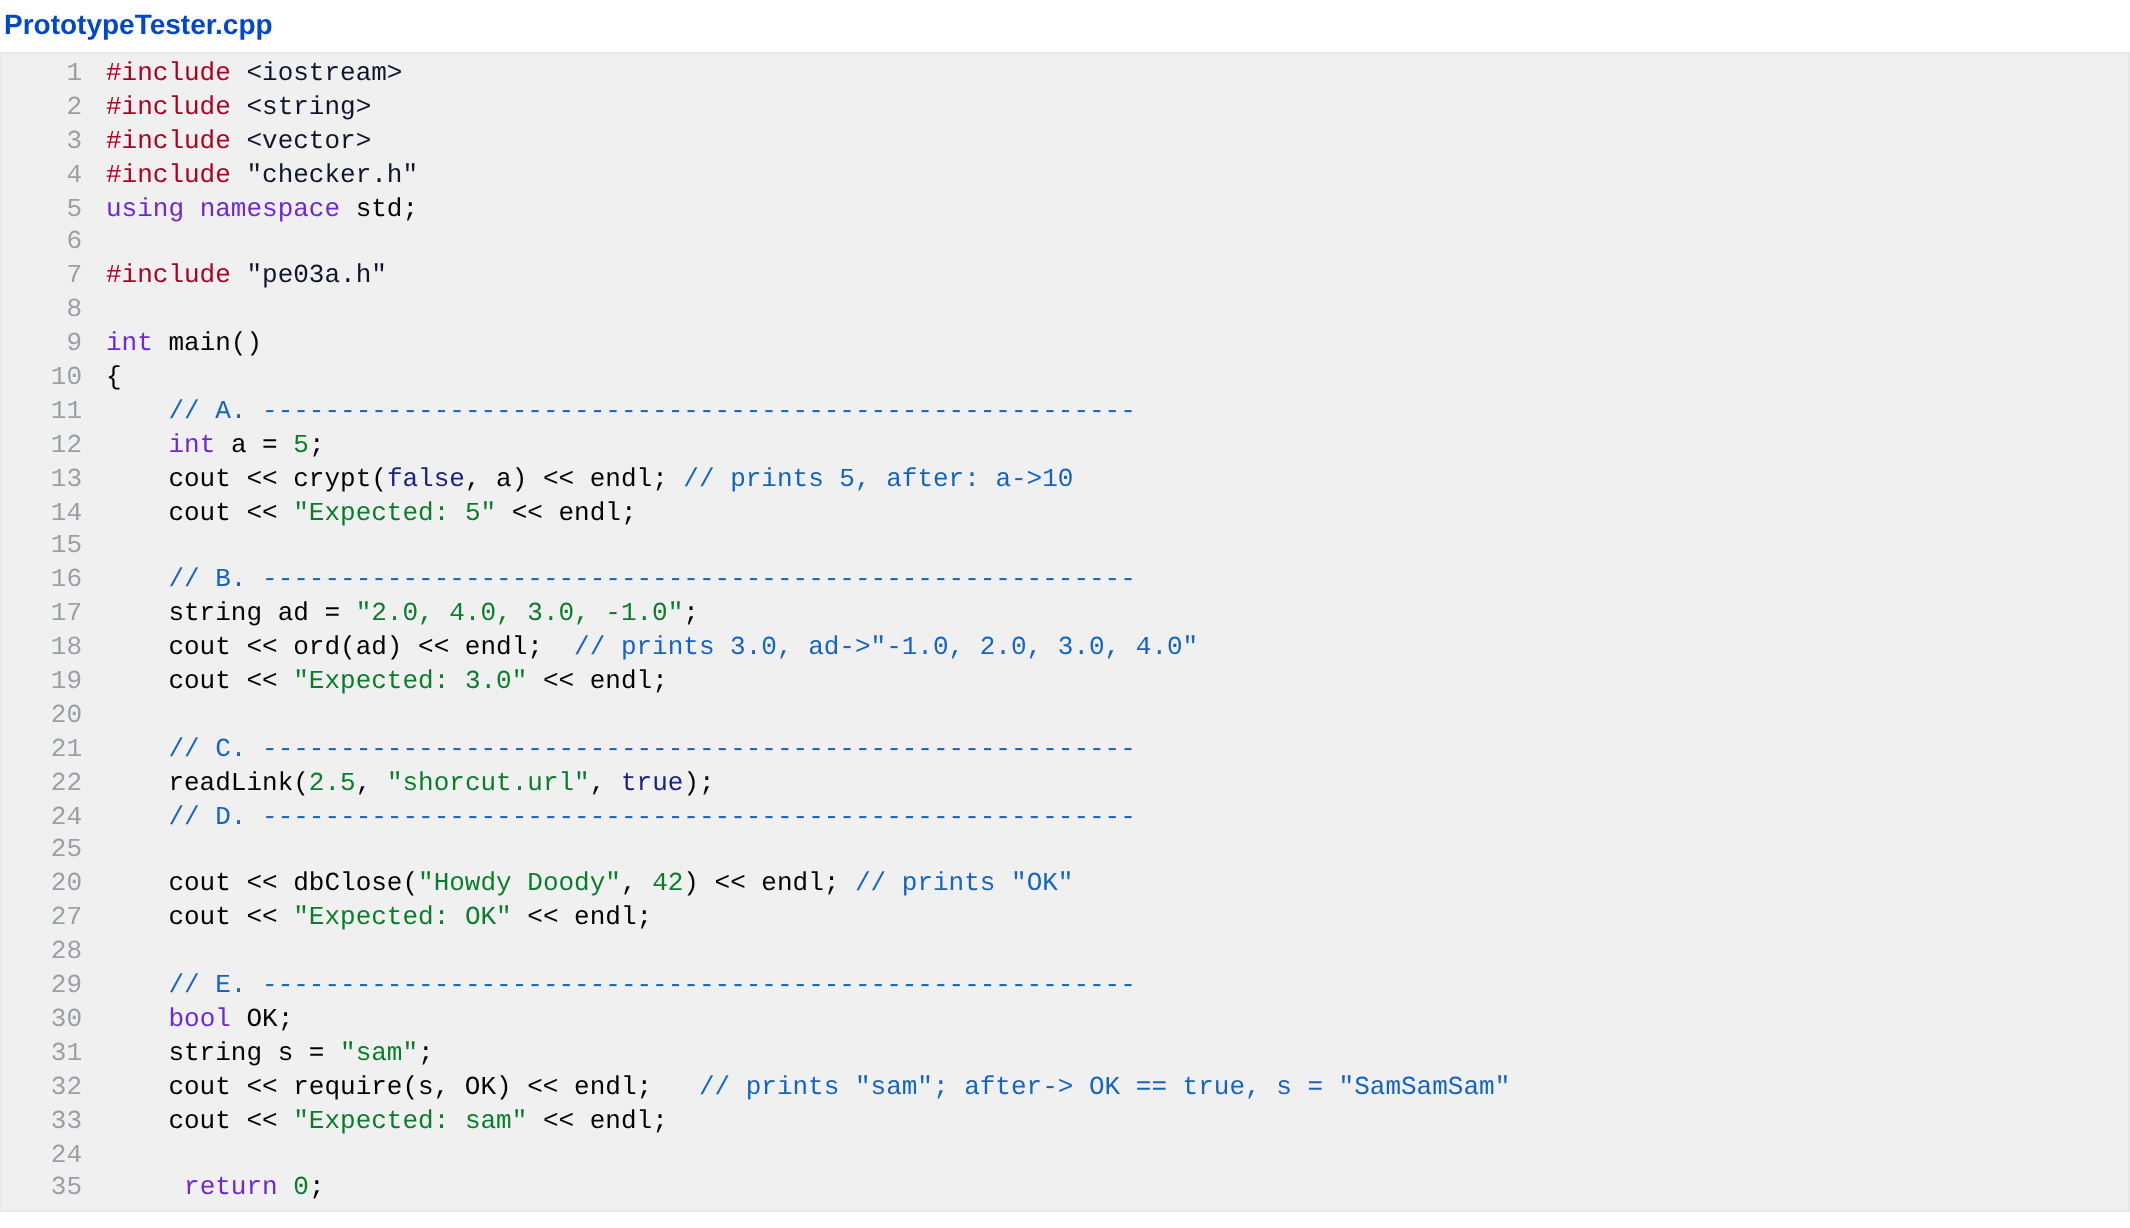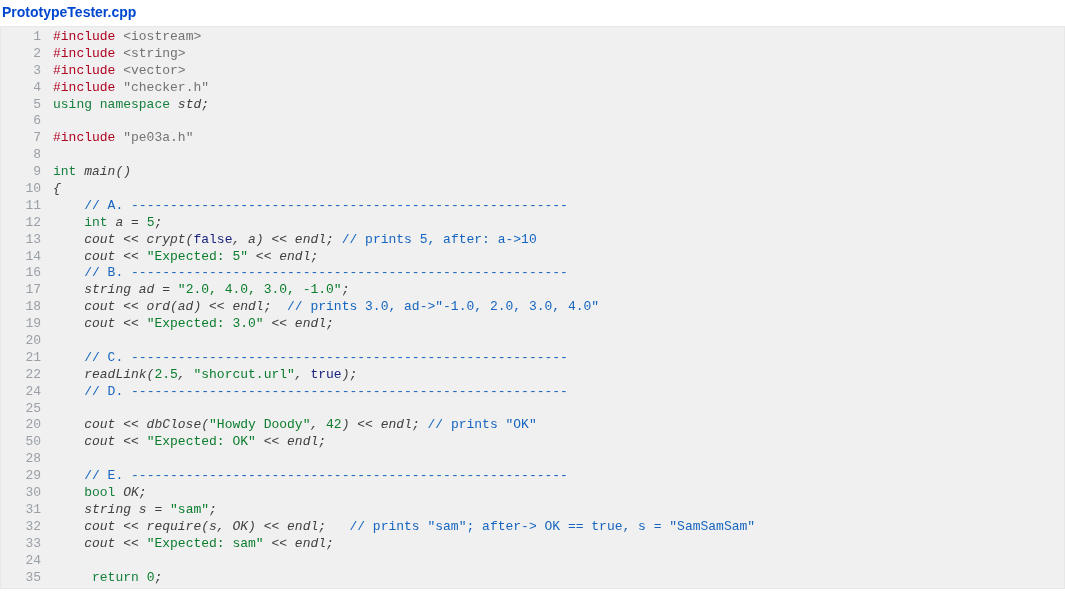--- a/index.html
+++ b/index.html
@@ -5,24 +5,24 @@
 * { margin: 0; padding: 0; box-sizing: border-box; }
 body { font-family: -apple-system, BlinkMacSystemFont, "Segoe UI", Arial, sans-serif; background: #fff; }
 .title { color: #0047d0; font-weight: 700; font-size: 14px; padding: 4px 2px 6px; }
 .code-block { background: #f0f0f0; font-family: "SF Mono", Menlo, Consolas, "Courier New", monospace; font-size: 13px; line-height: 1.3; padding: 2px 0; border: 1px solid #e8e8e8;}
 .line { display: flex; white-space: pre; }
 .gutter { width: 52px; text-align: right; color: #9aa0a6; padding-right: 12px; user-select: none; flex-shrink: 0; }
 .code { flex: 1; }
 
 
 .pp  { color: #b00020; text-align: right; }  
-.hdr { color: #737373; }  
-.kw  { color: #15803d; }  
+.hdr { color: #0f172a; }  
+.kw  { color: #6d28d9; }  
 .kwb { color: #1a237e; }  
-.id  { color: #404040; font-style: italic; }
+.id  { color: #000000; }
 .num { color: #0a7d2c; }
 .cmt { color: #1565c0; }  
 .str { color: #0a7d2c; }  
 </style>
 </head>
 <body>
 
 <div class="title">PrototypeTester.cpp</div>
 <div class="code-block" id="code-block">
     <div class="line"><span class="gutter">1</span><span class="code"><span class="pp">#include </span><span class="hdr">&lt;iostream&gt;</span></span></div>
@@ -32,31 +32,32 @@
     <div class="line"><span class="gutter">5</span><span class="code"><span class="kw">using </span><span class="kw">namespace </span><span class="id">std;</span></span></div>
     <div class="line"><span class="gutter">6</span><span class="code"> </span></div>
     <div class="line"><span class="gutter">7</span><span class="code"><span class="pp">#include </span><span class="hdr">"pe03a.h"</span></span></div>
     <div class="line"><span class="gutter">8</span><span class="code"> </span></div>
     <div class="line"><span class="gutter">9</span><span class="code"><span class="kw">int </span><span class="id">main()</span></span></div>
     <div class="line"><span class="gutter">10</span><span class="code"><span class="id">{</span></span></div>
     <div class="line"><span class="gutter">11</span><span class="code"><span class="id">    </span><span class="cmt">// A. --------------------------------------------------------</span></span></div>
     <div class="line"><span class="gutter">12</span><span class="code"><span class="id">    </span><span class="kw">int </span><span class="id">a = </span><span class="num">5</span><span class="id">;</span></span></div>
     <div class="line"><span class="gutter">13</span><span class="code"><span class="id">    cout &lt;&lt; crypt(</span><span class="kwb">false</span><span class="id">, a) &lt;&lt; endl; </span><span class="cmt">// prints 5, after: a-&gt;10</span></span></div>
     <div class="line"><span class="gutter">14</span><span class="code"><span class="id">    cout &lt;&lt; </span><span class="str">"Expected: 5"</span><span class="id"> &lt;&lt; endl;</span></span></div>
+    <div class="line"><span class="gutter">15</span><span class="code"> </span></div>
     <div class="line"><span class="gutter">16</span><span class="code"><span class="id">    </span><span class="cmt">// B. --------------------------------------------------------</span></span></div>
     <div class="line"><span class="gutter">17</span><span class="code"><span class="id">    string ad = </span><span class="str">"2.0, 4.0, 3.0, -1.0"</span><span class="id">;</span></span></div>
     <div class="line"><span class="gutter">18</span><span class="code"><span class="id">    cout &lt;&lt; ord(ad) &lt;&lt; endl;  </span><span class="cmt">// prints 3.0, ad-&gt;"-1.0, 2.0, 3.0, 4.0"</span></span></div>
     <div class="line"><span class="gutter">19</span><span class="code"><span class="id">    cout &lt;&lt; </span><span class="str">"Expected: 3.0"</span><span class="id"> &lt;&lt; endl;</span></span></div>
     <div class="line"><span class="gutter">20</span><span class="code"> </span></div>
     <div class="line"><span class="gutter">21</span><span class="code"><span class="id">    </span><span class="cmt">// C. --------------------------------------------------------</span></span></div>
     <div class="line"><span class="gutter">22</span><span class="code"><span class="id">    readLink(</span><span class="num">2.5</span><span class="id">, </span><span class="str">"shorcut.url"</span><span class="id">, </span><span class="kwb">true</span><span class="id">);</span></span></div>
     <div class="line"><span class="gutter">24</span><span class="code"><span class="id">    </span><span class="cmt">// D. --------------------------------------------------------</span></span></div>
     <div class="line"><span class="gutter">25</span><span class="code"> </span></div>
     <div class="line"><span class="gutter">20</span><span class="code"><span class="id">    cout &lt;&lt; dbClose(</span><span class="str">"Howdy Doody"</span><span class="id">, </span><span class="num">42</span><span class="id">) &lt;&lt; endl; </span><span class="cmt">// prints "OK"</span></span></div>
-    <div class="line"><span class="gutter">50</span><span class="code"><span class="id">    cout &lt;&lt; </span><span class="str">"Expected: OK"</span><span class="id"> &lt;&lt; endl;</span></span></div>
+    <div class="line"><span class="gutter">27</span><span class="code"><span class="id">    cout &lt;&lt; </span><span class="str">"Expected: OK"</span><span class="id"> &lt;&lt; endl;</span></span></div>
     <div class="line"><span class="gutter">28</span><span class="code"> </span></div>
     <div class="line"><span class="gutter">29</span><span class="code"><span class="id">    </span><span class="cmt">// E. --------------------------------------------------------</span></span></div>
     <div class="line"><span class="gutter">30</span><span class="code"><span class="id">    </span><span class="kw">bool </span><span class="id">OK;</span></span></div>
     <div class="line"><span class="gutter">31</span><span class="code"><span class="id">    string s = </span><span class="str">"sam"</span><span class="id">;</span></span></div>
     <div class="line"><span class="gutter">32</span><span class="code"><span class="id">    cout &lt;&lt; require(s, OK) &lt;&lt; endl;   </span><span class="cmt">// prints "sam"; after-&gt; OK == true, s = "SamSamSam"</span></span></div>
     <div class="line"><span class="gutter">33</span><span class="code"><span class="id">    cout &lt;&lt; </span><span class="str">"Expected: sam"</span><span class="id"> &lt;&lt; endl;</span></span></div>
     <div class="line"><span class="gutter">24</span><span class="code"> </span></div>
     <div class="line"><span class="gutter">35</span><span class="code"><span class="id">     </span><span class="kw">return </span><span class="num">0</span><span class="id">;</span></span></div>
   </div>
 

